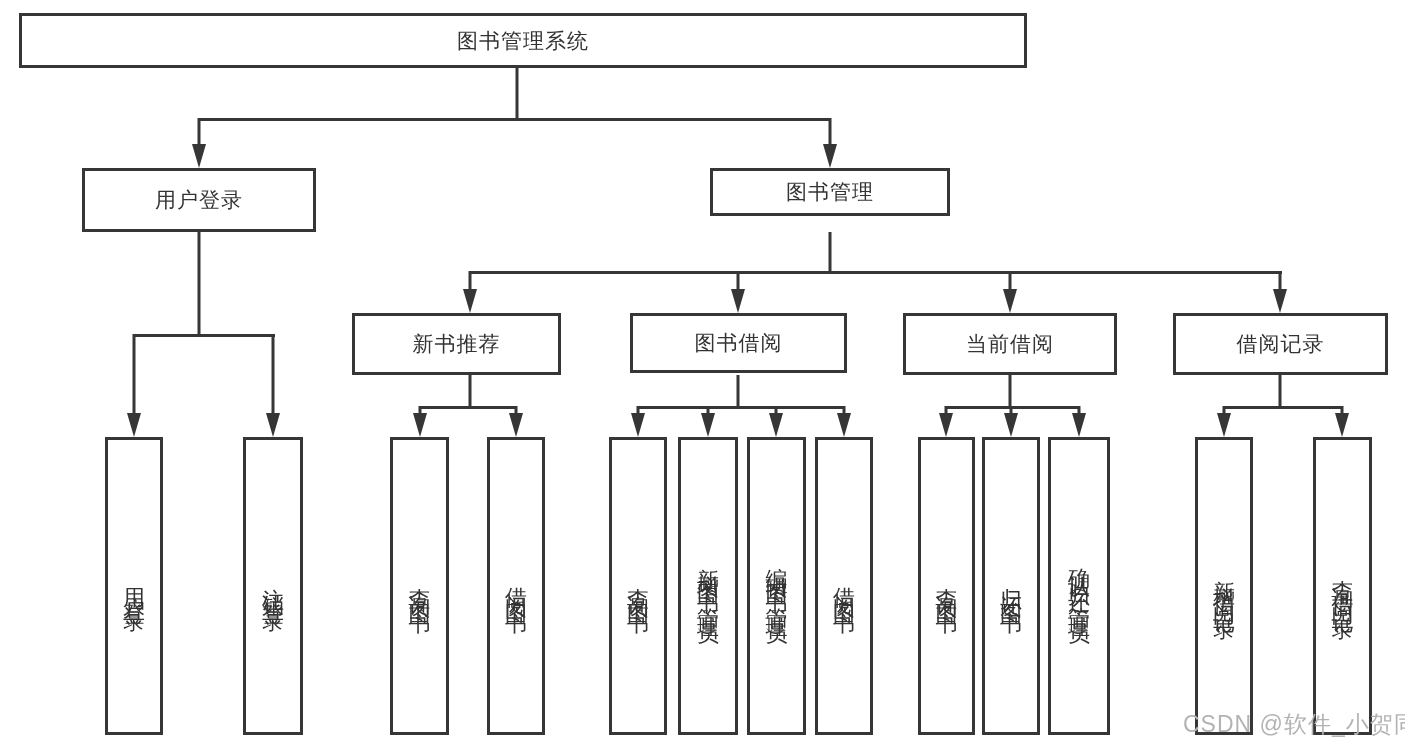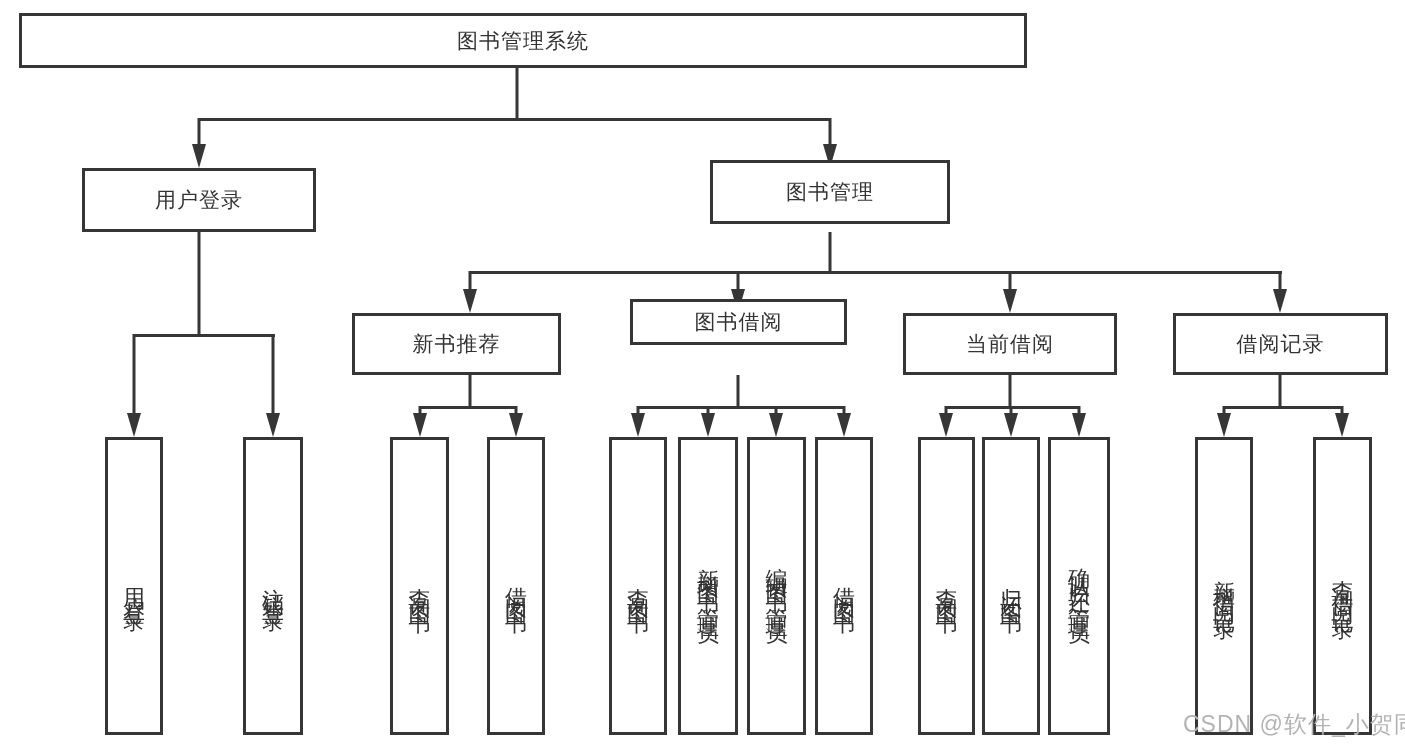--- a/index.html
+++ b/index.html
@@ -74,42 +74,42 @@
   <div class="box" style="left:12px;top:13px;width:1008px;height:55px;margin-left:7px;">图书管理系统</div>
 
   <div class="vl" style="left:517px;top:68px;height:52px;"></div>
   <div class="hl" style="left:198px;top:118px;width:633px;"></div>
   <div class="vl" style="left:199px;top:118px;height:30px;"></div>
   <div class="arr" style="left:199px;top:144px;"></div>
   <div class="vl" style="left:830px;top:118px;height:30px;"></div>
   <div class="arr" style="left:830px;top:144px;"></div>
 
   <div class="box" style="left:82px;top:168px;width:234px;height:64px;">用户登录</div>
-  <div class="box" style="left:710px;top:160px;width:240px;height:64px;">图书管理</div>
+  <div class="box" style="left:710px;top:168px;width:240px;height:48px;">图书管理</div>
 
   <div class="vl" style="left:199px;top:232px;height:105px;"></div>
   <div class="hl" style="left:133px;top:334px;width:142px;"></div>
   <div class="vl" style="left:134px;top:334px;height:82px;"></div>
   <div class="arr" style="left:134px;top:413px;"></div>
   <div class="vl" style="left:273px;top:334px;height:82px;"></div>
   <div class="arr" style="left:273px;top:413px;"></div>
 
   <div class="vl" style="left:830px;top:232px;height:42px;"></div>
   <div class="hl" style="left:469px;top:271px;width:813px;"></div>
   <div class="vl" style="left:470px;top:271px;height:22px;"></div>
   <div class="arr" style="left:470px;top:289px;"></div>
   <div class="vl" style="left:738px;top:271px;height:22px;"></div>
   <div class="arr" style="left:738px;top:289px;"></div>
   <div class="vl" style="left:1010px;top:271px;height:22px;"></div>
   <div class="arr" style="left:1010px;top:289px;"></div>
   <div class="vl" style="left:1280px;top:271px;height:22px;"></div>
   <div class="arr" style="left:1280px;top:289px;"></div>
 
   <div class="box" style="left:352px;top:313px;width:209px;height:62px;">新书推荐</div>
-  <div class="box" style="left:630px;top:299px;width:217px;height:46px;">图书借阅</div>
+  <div class="box" style="left:630px;top:313px;width:217px;height:60px;">图书借阅</div>
   <div class="box" style="left:903px;top:313px;width:214px;height:62px;">当前借阅</div>
   <div class="box" style="left:1173px;top:313px;width:215px;height:62px;">借阅记录</div>
 
   <div class="vl" style="left:470px;top:375px;height:34px;"></div>
   <div class="hl" style="left:419px;top:406px;width:98px;"></div>
   <div class="vl" style="left:420px;top:406px;height:10px;"></div>
   <div class="arr" style="left:420px;top:413px;"></div>
   <div class="vl" style="left:516px;top:406px;height:10px;"></div>
   <div class="arr" style="left:516px;top:413px;"></div>
 

